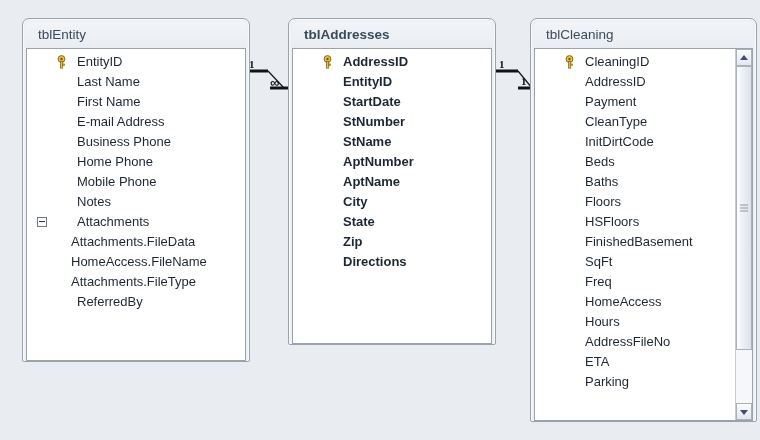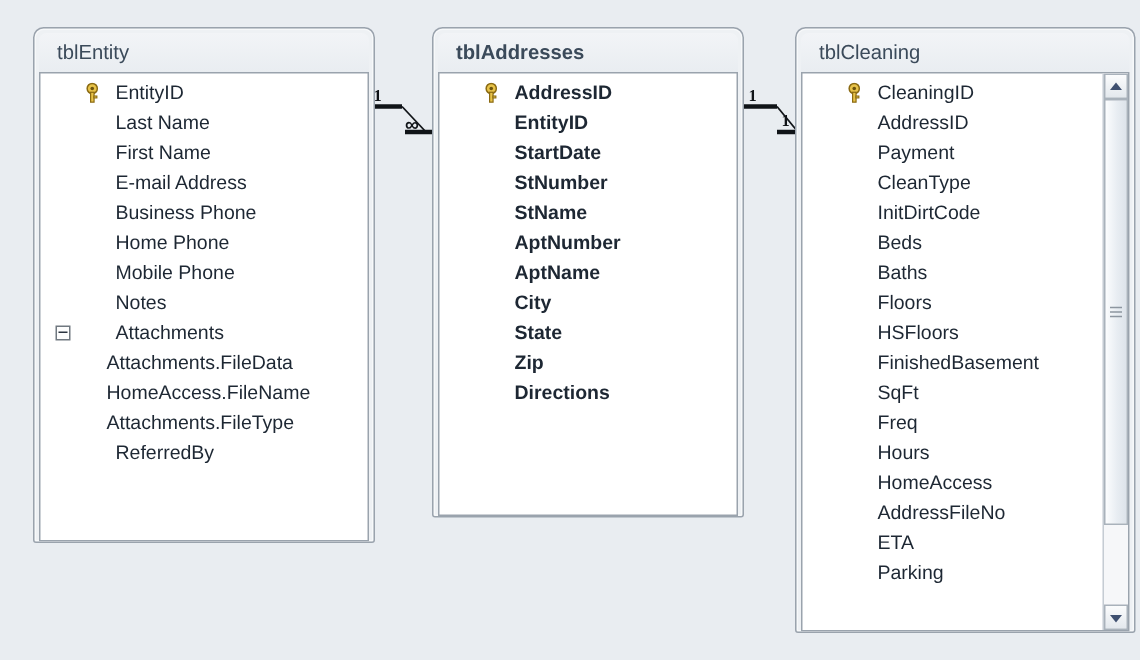--- a/index.html
+++ b/index.html
@@ -267,22 +267,22 @@
           <div class="field"><span>Payment</span></div>
           <div class="field"><span>CleanType</span></div>
           <div class="field"><span>InitDirtCode</span></div>
           <div class="field"><span>Beds</span></div>
           <div class="field"><span>Baths</span></div>
           <div class="field"><span>Floors</span></div>
           <div class="field"><span>HSFloors</span></div>
           <div class="field"><span>FinishedBasement</span></div>
           <div class="field"><span>SqFt</span></div>
           <div class="field"><span>Freq</span></div>
+          <div class="field"><span>HomeAccess</span></div>
           <div class="field"><span>Hours</span></div>
-          <div class="field"><span>HomeAccess</span></div>
           <div class="field"><span>AddressFileNo</span></div>
           <div class="field"><span>ETA</span></div>
           <div class="field"><span>Parking</span></div>
         </div>
 
       <div class="scrollbar">
         <div class="sb-btn sb-up">
           <span class="arrow"></span>
         </div>
         <div class="sb-thumb" id="sb-thumb" style="top: 17px; height: 284px;">

